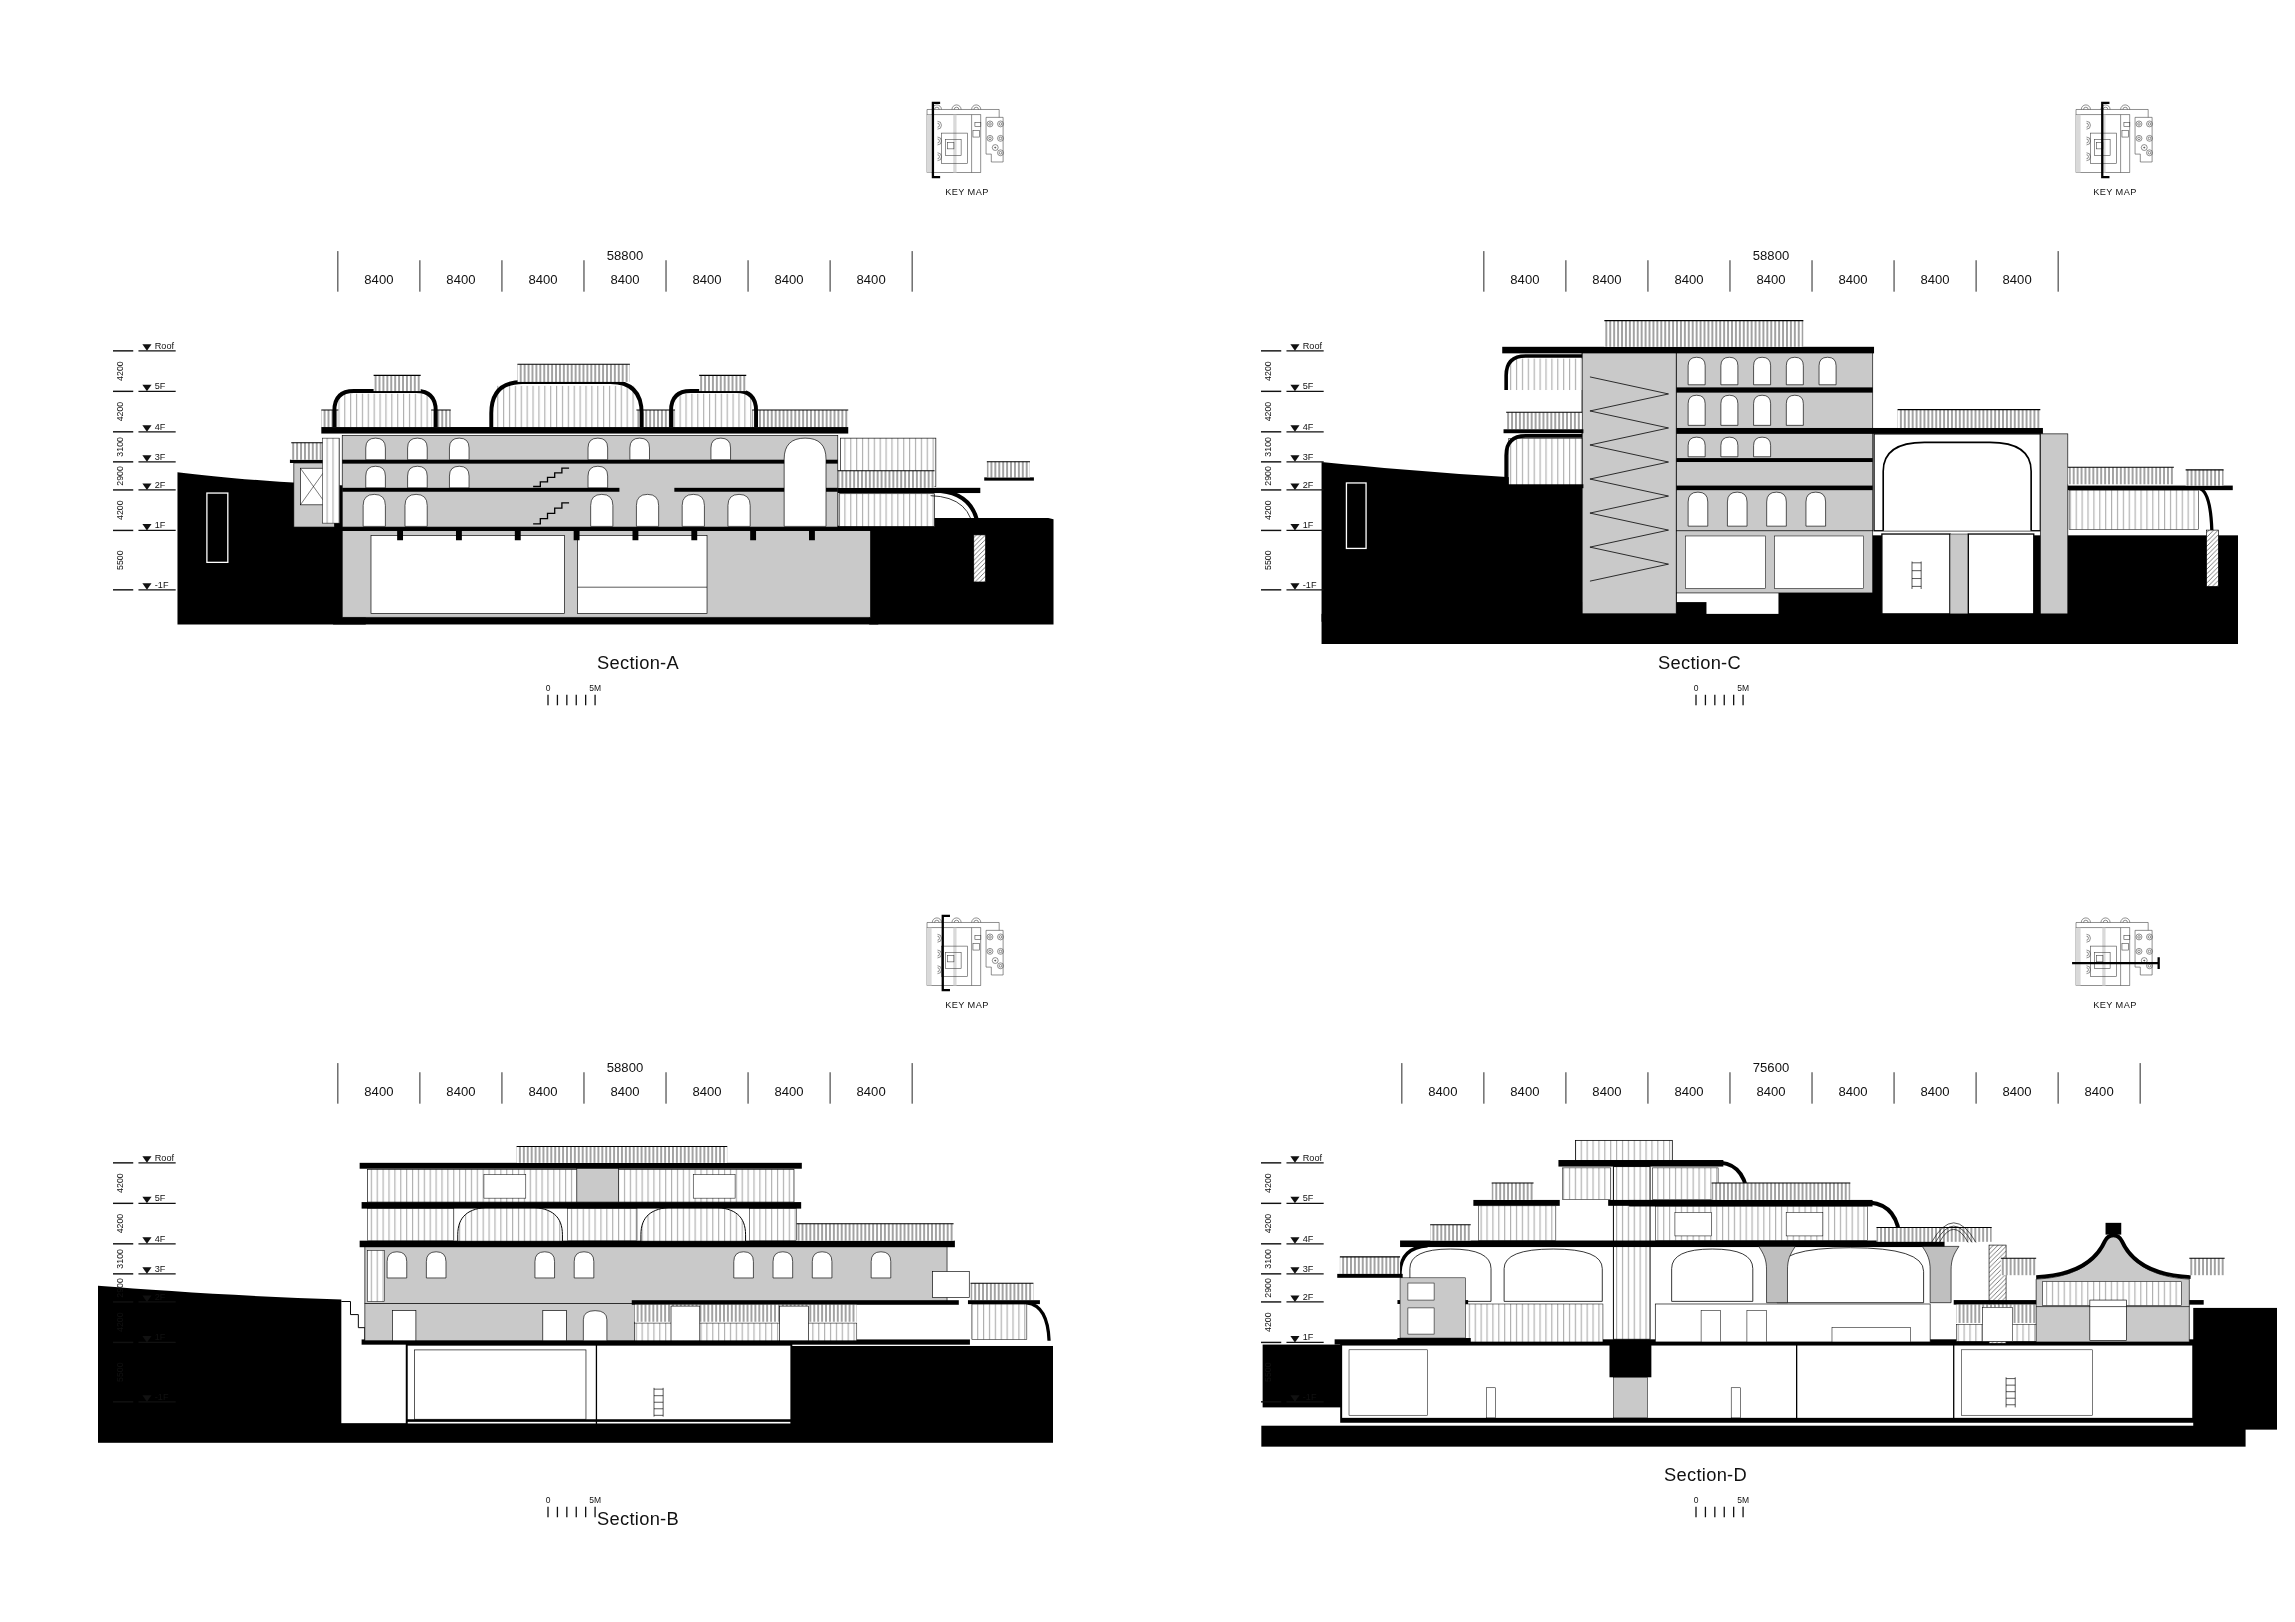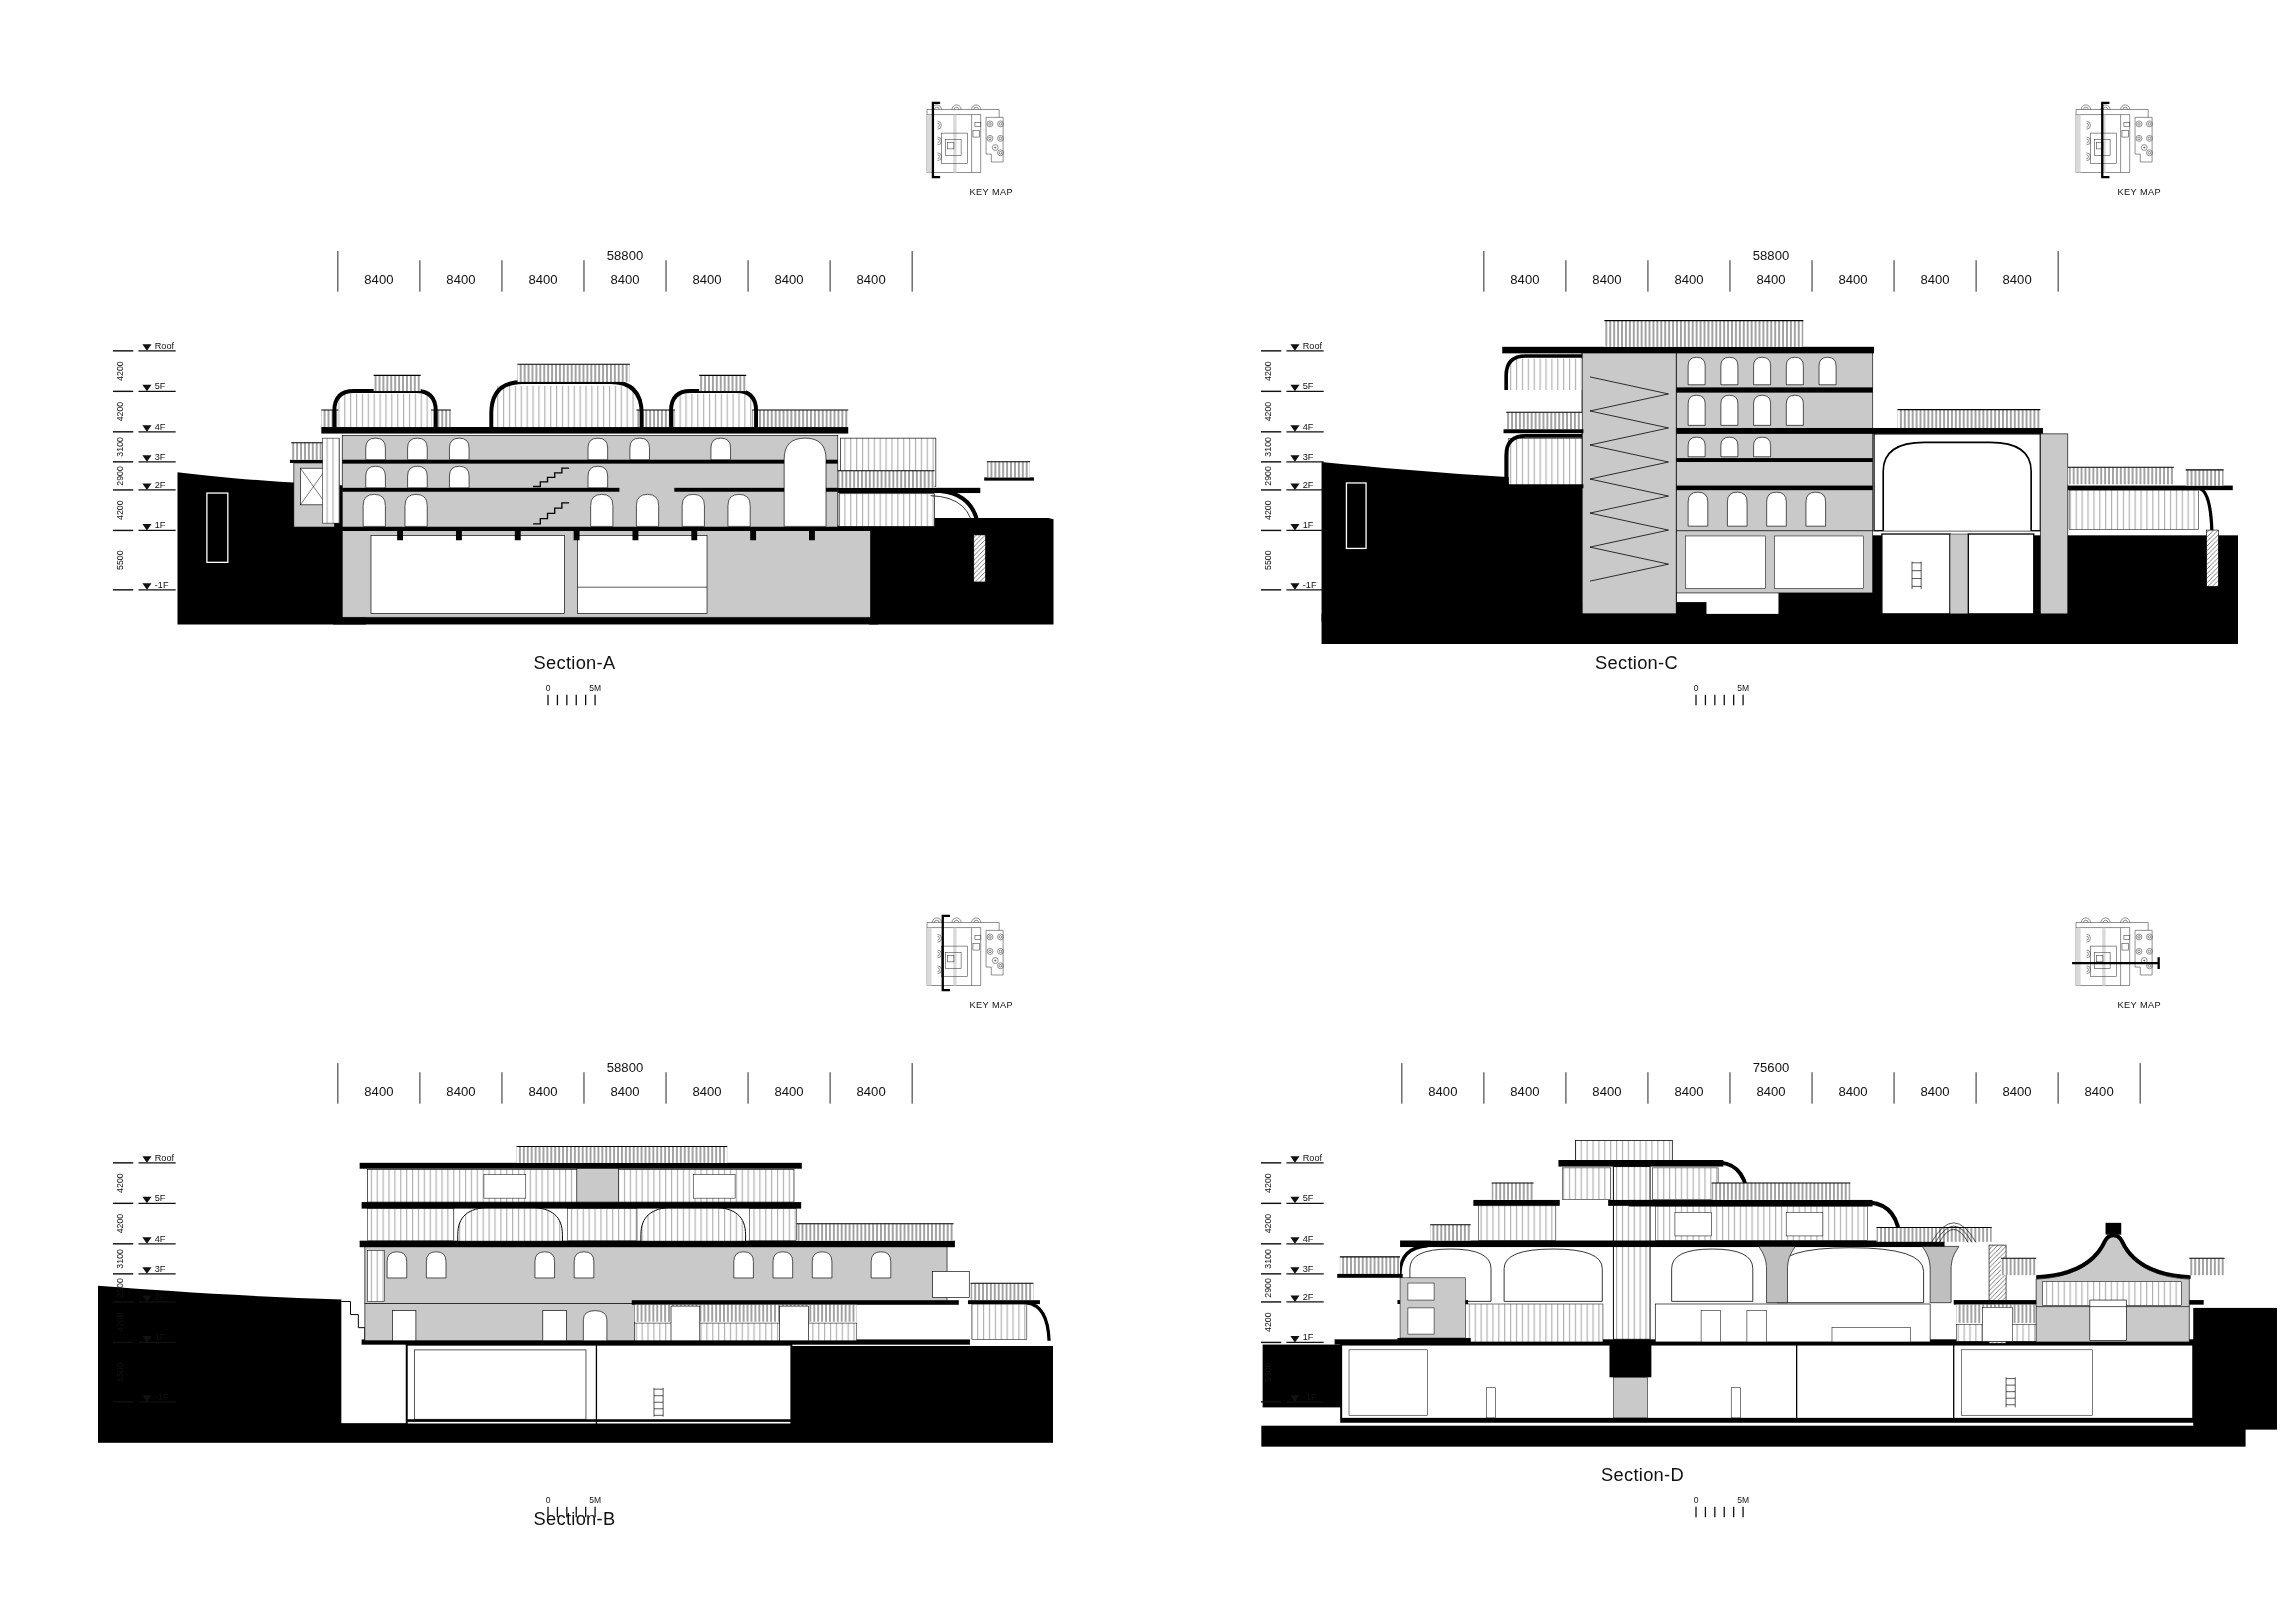--- a/index.html
+++ b/index.html
@@ -1,20 +1,20 @@
 <!DOCTYPE html>
 <html style="font-size:10.5px"><head>
 <meta charset="utf-8">
 <style>
   html,body{margin:0;padding:0;background:#fff;}
   #sheet{position:relative;width:2295px;height:1623px;background:#ffffff;overflow:hidden;
          font-family:"Liberation Sans",sans-serif;color:#000;}
   .abs{position:absolute;}
-  .title{position:absolute;text-align:center;font-size:18.3px;letter-spacing:0.3px;color:#111;}
-  .keylabel{position:absolute;text-align:right;font-size:9.2px;letter-spacing:0.4px;color:#111;}
+  .title{position:absolute;text-align:right;font-size:18.3px;letter-spacing:0.3px;color:#111;}
+  .keylabel{position:absolute;text-align:center;font-size:9.2px;letter-spacing:0.4px;color:#111;}
   svg text{font-family:"Liberation Sans",sans-serif;fill:#111;}
   svg{display:block;}
 </style>
 </head>
 <body>
 
 <div id="sheet">
 
   <svg width="0" height="0" class="abs">
     <defs>

